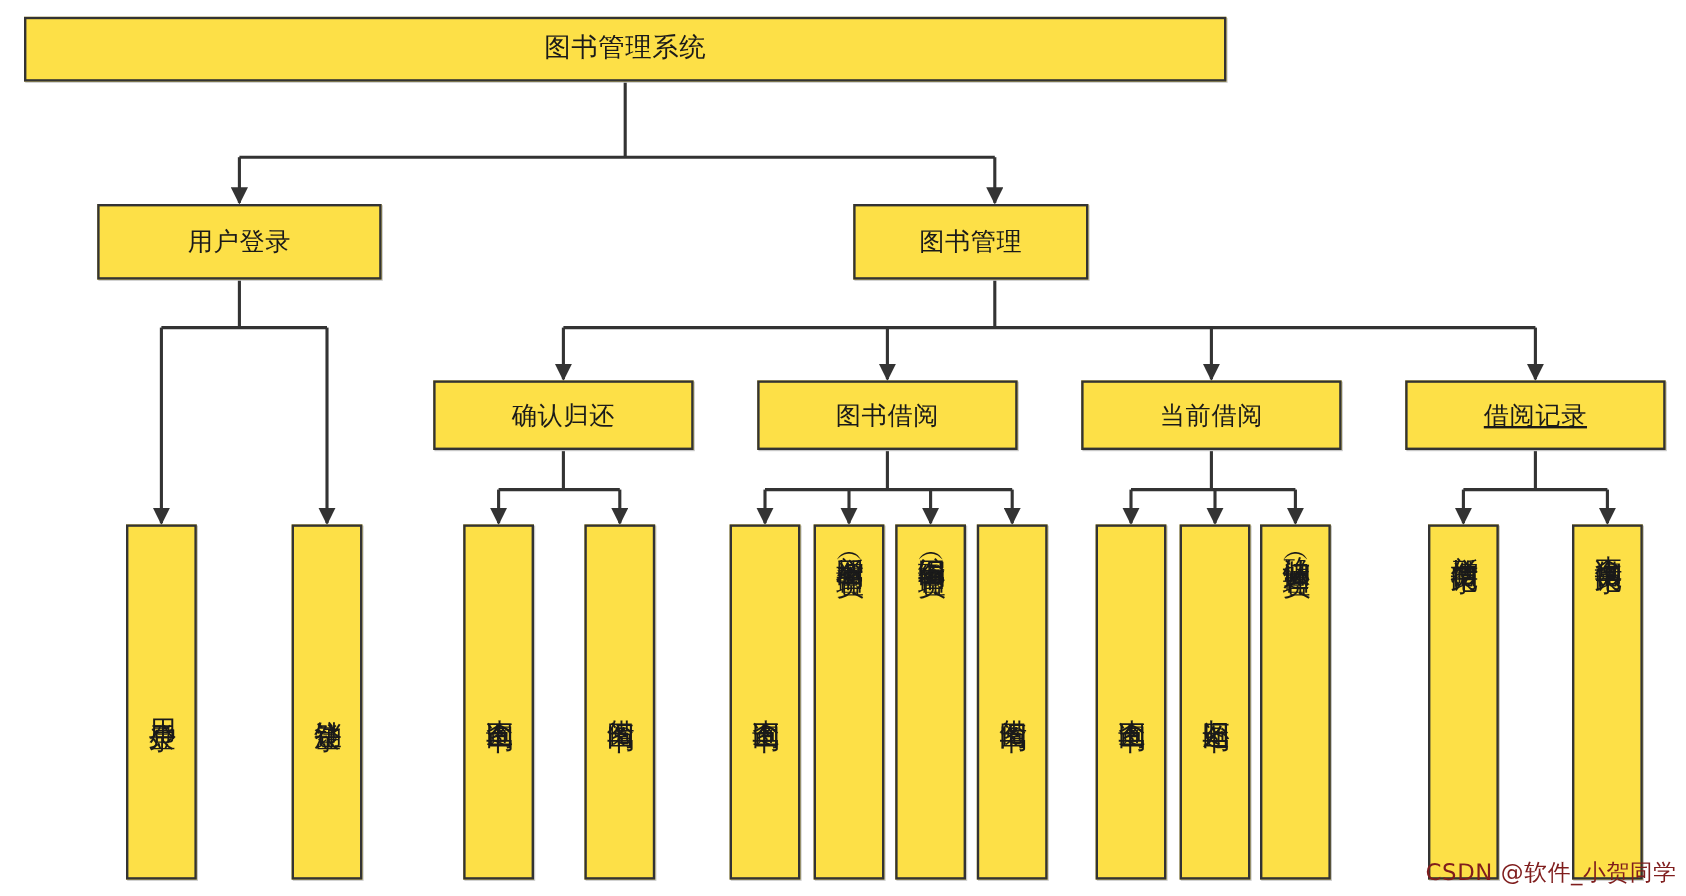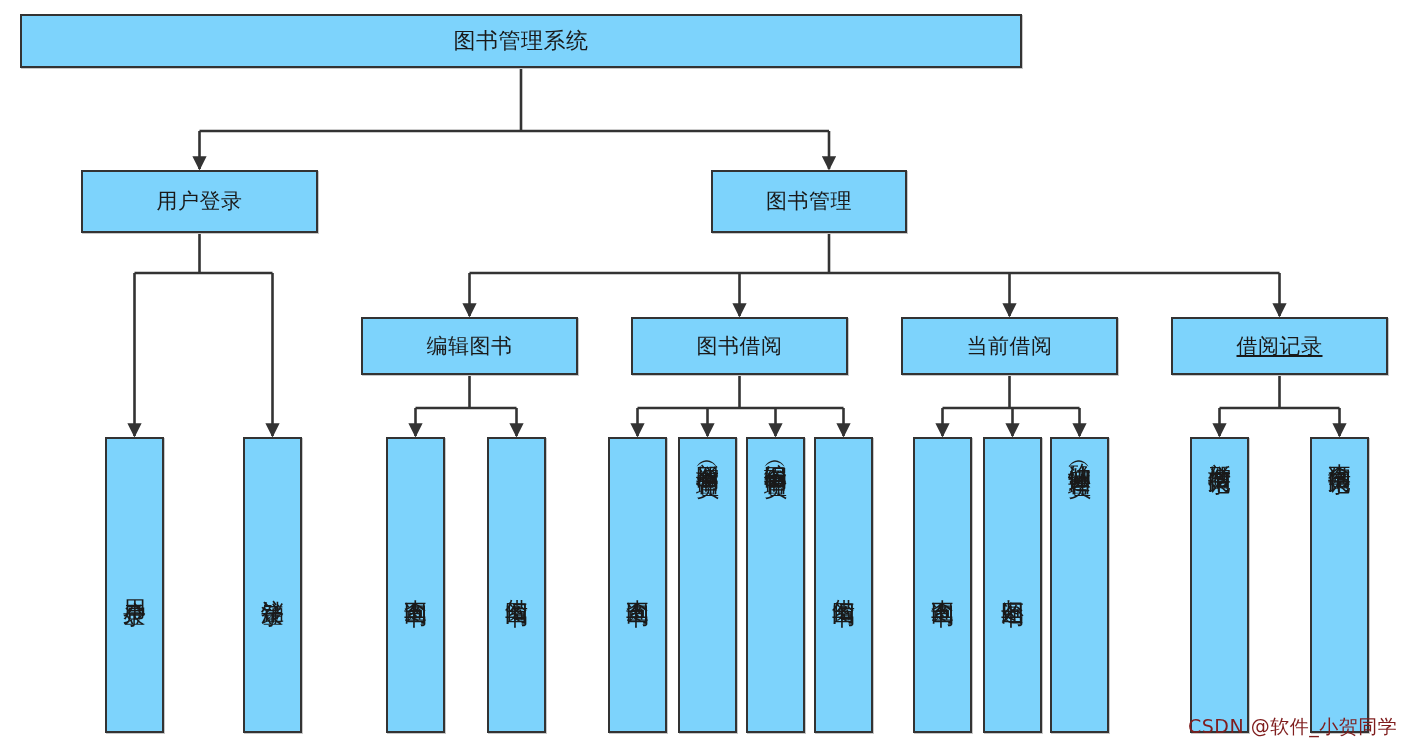--- a/index.html
+++ b/index.html
@@ -22,21 +22,21 @@
     position: absolute;
     left: 0;
     top: 0;
     width: 1405px;
     height: 747px;
     pointer-events: none;
   }
   .node {
     position: absolute;
     box-sizing: border-box;
-    background: #7dd3fc;
+    background: #fde047;
     border: 2px solid #333333;
     box-shadow: 1px 1px 0 0 #c8c8c8;
     display: flex;
     align-items: center;
     justify-content: center;
     color: #1a1a1a;
   }
   .node .lbl {
     display: block;
     text-align: center;
@@ -129,21 +129,21 @@
       <div class="node horiz root" style="left: 20px; top: 14px; width: 1002px; height: 54px;">
         <span class="lbl">图书管理系统</span>
       </div>
       <div class="node horiz" style="left: 81px; top: 170px; width: 237px; height: 63px;">
         <span class="lbl">用户登录</span>
       </div>
       <div class="node horiz" style="left: 711px; top: 170px; width: 196px; height: 63px;">
         <span class="lbl">图书管理</span>
       </div>
       <div class="node horiz" style="left: 361px; top: 317px; width: 217px; height: 58px;">
-        <span class="lbl">编辑图书</span>
+        <span class="lbl">确认归还</span>
       </div>
       <div class="node horiz" style="left: 631px; top: 317px; width: 217px; height: 58px;">
         <span class="lbl">图书借阅</span>
       </div>
       <div class="node horiz" style="left: 901px; top: 317px; width: 217px; height: 58px;">
         <span class="lbl">当前借阅</span>
       </div>
       <div class="node horiz" style="left: 1171px; top: 317px; width: 217px; height: 58px; text-decoration: underline;">
         <span class="lbl">借阅记录</span>
       </div>

